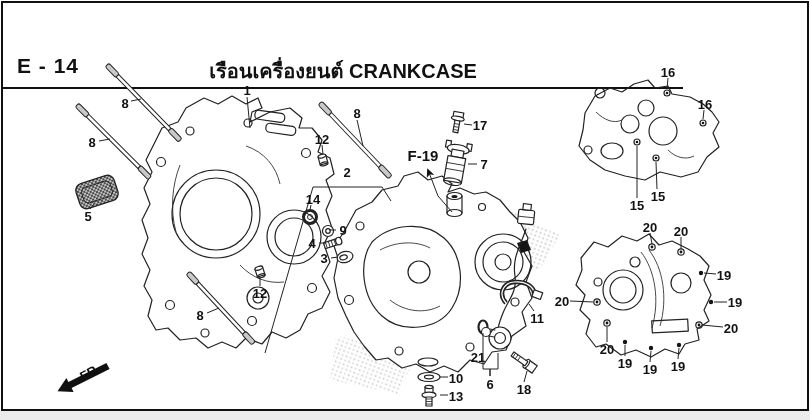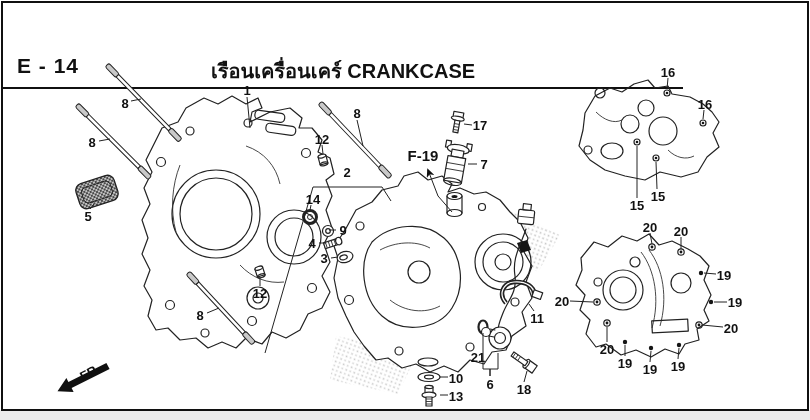--- a/index.html
+++ b/index.html
@@ -25,21 +25,21 @@
 </style>
 </head>
 <body>
 
 <div class="page">
   <div class="below-strip"></div>
   <div class="frame"></div>
   <div class="hdr">
     <div class="page-code">E - 14</div>
     <div class="fig-title">
-      <span>เรือนเครื่อนเคร์</span>
+      <span>เรือนเครื่องยนต์</span>
       <span>CRANKCASE</span>
     </div>
   </div>
 
   <svg width="810" height="420" viewBox="0 0 810 420">
     <defs>
       <pattern id="mesh" width="4" height="4" patternUnits="userSpaceOnUse">
         <rect width="4" height="4" fill="#c6c6c6"></rect>
         <path d="M0,0 L4,4 M4,0 L0,4" stroke="#3a3a3a" stroke-width="0.9"></path>
       </pattern>

